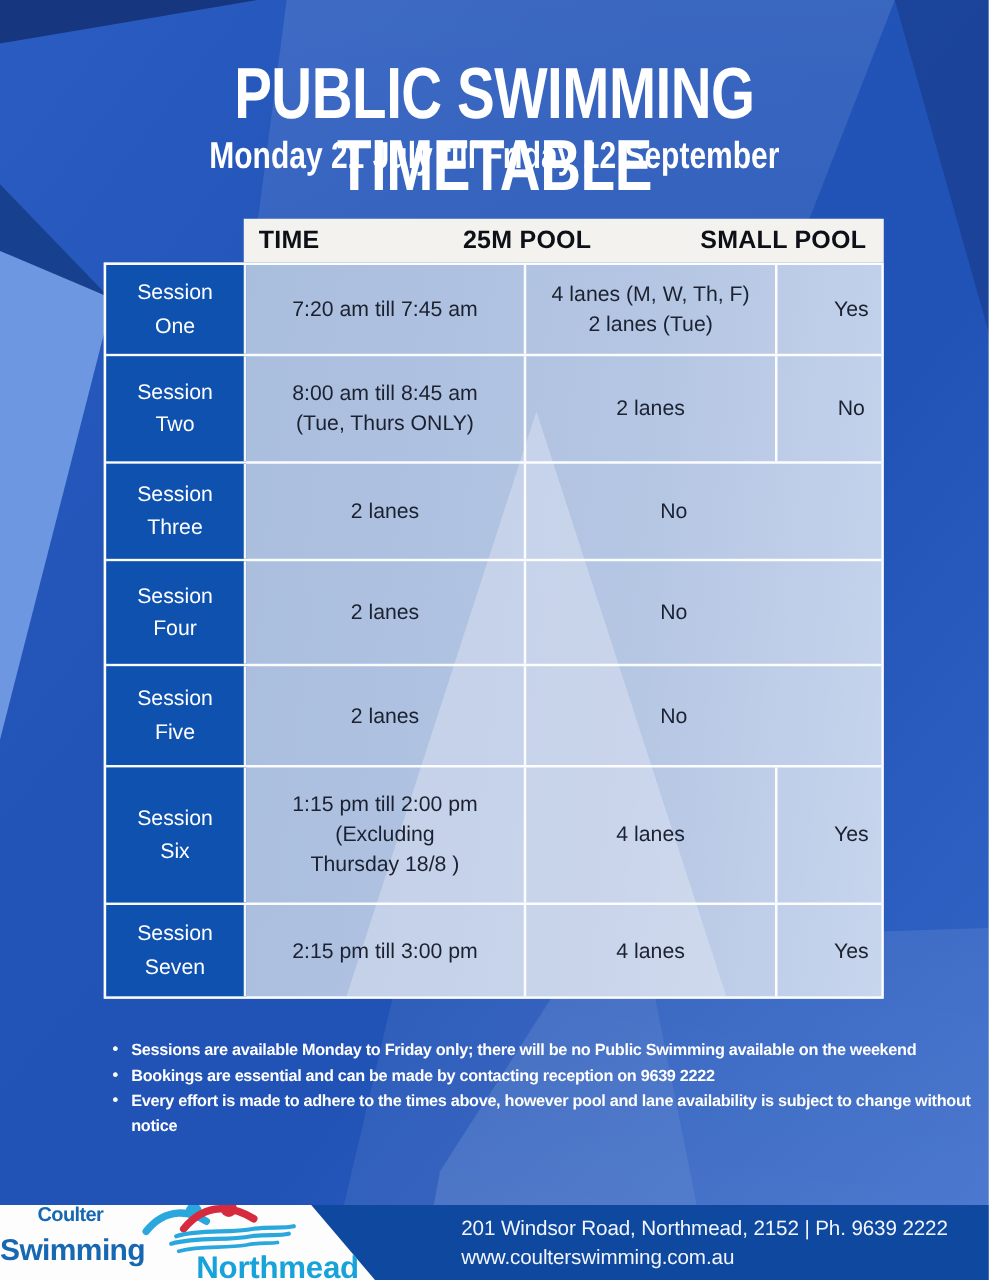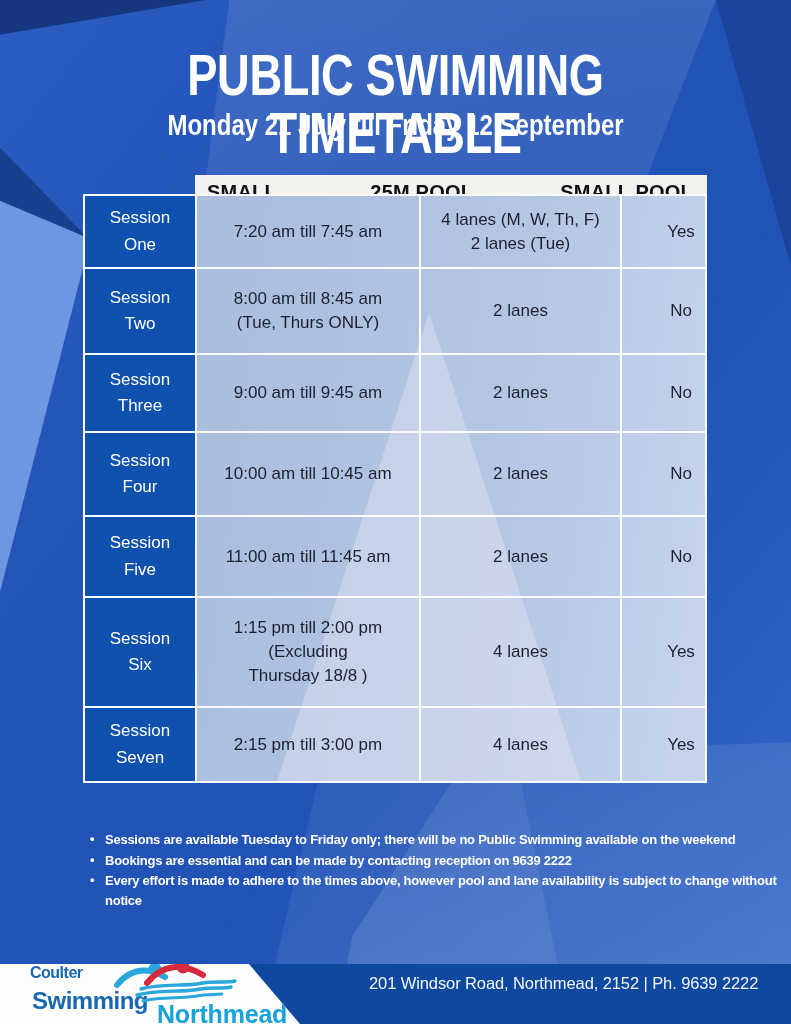--- a/index.html
+++ b/index.html
@@ -38,21 +38,21 @@
     position:absolute;left:195px;top:175px;width:512px;height:35px;
     background:#f4f2ef;display:flex;align-items:center;
     box-sizing:border-box;padding:0 14px 0 12px;
     font-weight:700;font-size:20px;color:#0d1117;letter-spacing:.2px;
   }
   .h-time{width:225px;text-align:left;}
   .h-pool{width:202px;text-align:center;transform:translateX(-55px);}
   .h-small{margin-left:auto;white-space:nowrap;}
 
   .timetable{
-    position:absolute;left:83px;top:194px;width:624px;box-sizing:border-box;
+    position:absolute;left:83px;top:210px;width:624px;box-sizing:border-box;
     border:2px solid rgba(255,255,255,.95);
     background:linear-gradient(97deg,#a7bbdc 0%,#aec1e0 40%,#b6c7e4 68%,#c7d5ed 100%);
   }
   .timetable::after{
     content:"";position:absolute;inset:0;pointer-events:none;
     background:rgba(240,241,250,.34);
     clip-path:polygon(55.5% 20%,31% 100%,80% 100%);
   }
   .row{display:grid;grid-template-columns:112px 224px 201px 83px;position:relative;z-index:1;}
   .row{border-bottom:2px solid rgba(255,255,255,.95);}
@@ -81,42 +81,42 @@
   .note{position:relative;padding-left:17px;margin-bottom:1px;}
   .dot{position:absolute;left:2px;top:-1px;}
 
   .footer-bar{position:absolute;left:0;top:964px;width:791px;height:60px;background:#0f489f;margin-left:47px;}
   .addr{position:absolute;left:322px;top:8px;color:#f2f6fc;font-size:16.5px;line-height:23px;letter-spacing:-0.1px;}
   .footer-panel{
     position:absolute;left:0;top:964px;width:300px;height:60px;background:#fdfdfd;
     clip-path:polygon(0 0,83% 0,100% 100%,0 100%);
   }
   .logo-coulter{position:absolute;left:30px;top:0;font-size:16px;font-weight:700;color:#1767b1;letter-spacing:-0.5px;}
-  .logo-swimming{position:absolute;left:32px;top:23px;font-size:24px;font-weight:700;color:#1767b1;letter-spacing:-0.5px;}
+  .logo-swimming{position:absolute;left:0;top:23px;font-size:24px;font-weight:700;color:#1767b1;letter-spacing:-0.5px;}
   .logo-northmead{position:absolute;left:157px;top:36px;font-size:25px;font-weight:700;color:#17a3da;letter-spacing:-0.2px;}
   .logo-art{position:absolute;left:103px;top:-4px;width:138px;height:46px;}
 </style>
 </head>
 <body>
 
 <div class="page">
 
   <div class="bg bg-t1"></div>
   <div class="bg bg-corner-tr"></div>
   <div class="bg bg-corner-tl"></div>
   <div class="bg bg-left-light"></div>
   <div class="bg bg-left-dark"></div>
   <div class="bg bg-t2"></div>
   <div class="bg bg-beam"></div>
 
   <div class="title">PUBLIC SWIMMING TIMETABLE</div>
   <div class="subtitle">Monday 21 July till Friday 12 September</div>
 
   <div class="header-bar">
-    <span class="h-time">SMALL</span>
+    <span class="h-time">TIME</span>
     <span class="h-pool">25M POOL</span>
     <span class="h-small">SMALL POOL</span>
   </div>
 
   <div class="timetable" id="timetable">
     <div class="row">
       <div class="cell session">Session
 One</div>
       <div class="cell time">7:20 am till 7:45 am</div>
       <div class="cell pool25">4 lanes (M, W, Th, F)
@@ -129,37 +129,34 @@
 Two</div>
       <div class="cell time">8:00 am till 8:45 am
 (Tue, Thurs ONLY)</div>
       <div class="cell pool25">2 lanes</div>
       <div class="cell small">No</div>
     </div>
 
     <div class="row">
       <div class="cell session">Session
 Three</div>
-      <div class="cell time">9:00 am till 9:45 am</div>
       <div class="cell pool25">2 lanes</div>
       <div class="cell small">No</div>
     </div>
 
     <div class="row">
       <div class="cell session">Session
 Four</div>
-      <div class="cell time">10:00 am till 10:45 am</div>
       <div class="cell pool25">2 lanes</div>
       <div class="cell small">No</div>
     </div>
 
     <div class="row">
       <div class="cell session">Session
 Five</div>
-      <div class="cell time">11:00 am till 11:45 am</div>
       <div class="cell pool25">2 lanes</div>
       <div class="cell small">No</div>
     </div>
 
     <div class="row">
       <div class="cell session">Session
 Six</div>
       <div class="cell time">1:15 pm till 2:00 pm
 (Excluding
 Thursday 18/8 )</div>
@@ -172,37 +169,38 @@
 Seven</div>
       <div class="cell time">2:15 pm till 3:00 pm</div>
       <div class="cell pool25">4 lanes</div>
       <div class="cell small">Yes</div>
     </div>
   </div>
 
   <ul class="notes" id="notes">
     <li class="note">
       <span class="dot">•</span>
-      <span class="note-text">Sessions are available Tuesday to Friday only; there will be no Public Swimming available on the weekend</span>
+      <span class="note-text">Sessions are available Monday to Friday only; there will be no Public Swimming available on the weekend</span>
     </li>
 
     <li class="note">
       <span class="dot">•</span>
       <span class="note-text">Bookings are essential and can be made by contacting reception on 9639 2222</span>
     </li>
 
     <li class="note">
       <span class="dot">•</span>
       <span class="note-text">Every effort is made to adhere to the times above, however pool and lane availability is subject to change without notice</span>
     </li>
   </ul>
 
   <div class="footer-bar">
     <div class="addr">
       <div>201 Windsor Road, Northmead, 2152 | Ph. 9639 2222</div>
+      <div>www.coulterswimming.com.au</div>
     </div>
   </div>
 
   <div class="footer-panel">
     <div class="logo-coulter">Coulter</div>
     <div class="logo-swimming">Swimming</div>
     <svg class="logo-art" viewBox="0 0 138 46" xmlns="http://www.w3.org/2000/svg">
       <path d="M14,25 C30,5 50,9 62,17" stroke="#2aa7dd" stroke-width="6" fill="none" stroke-linecap="round"></path>
       <circle cx="52" cy="9" r="6.5" fill="#2aa7dd"></circle>
       <path d="M44,23 C62,1 84,5 100,15" stroke="#d62b3f" stroke-width="6" fill="none" stroke-linecap="round"></path>

